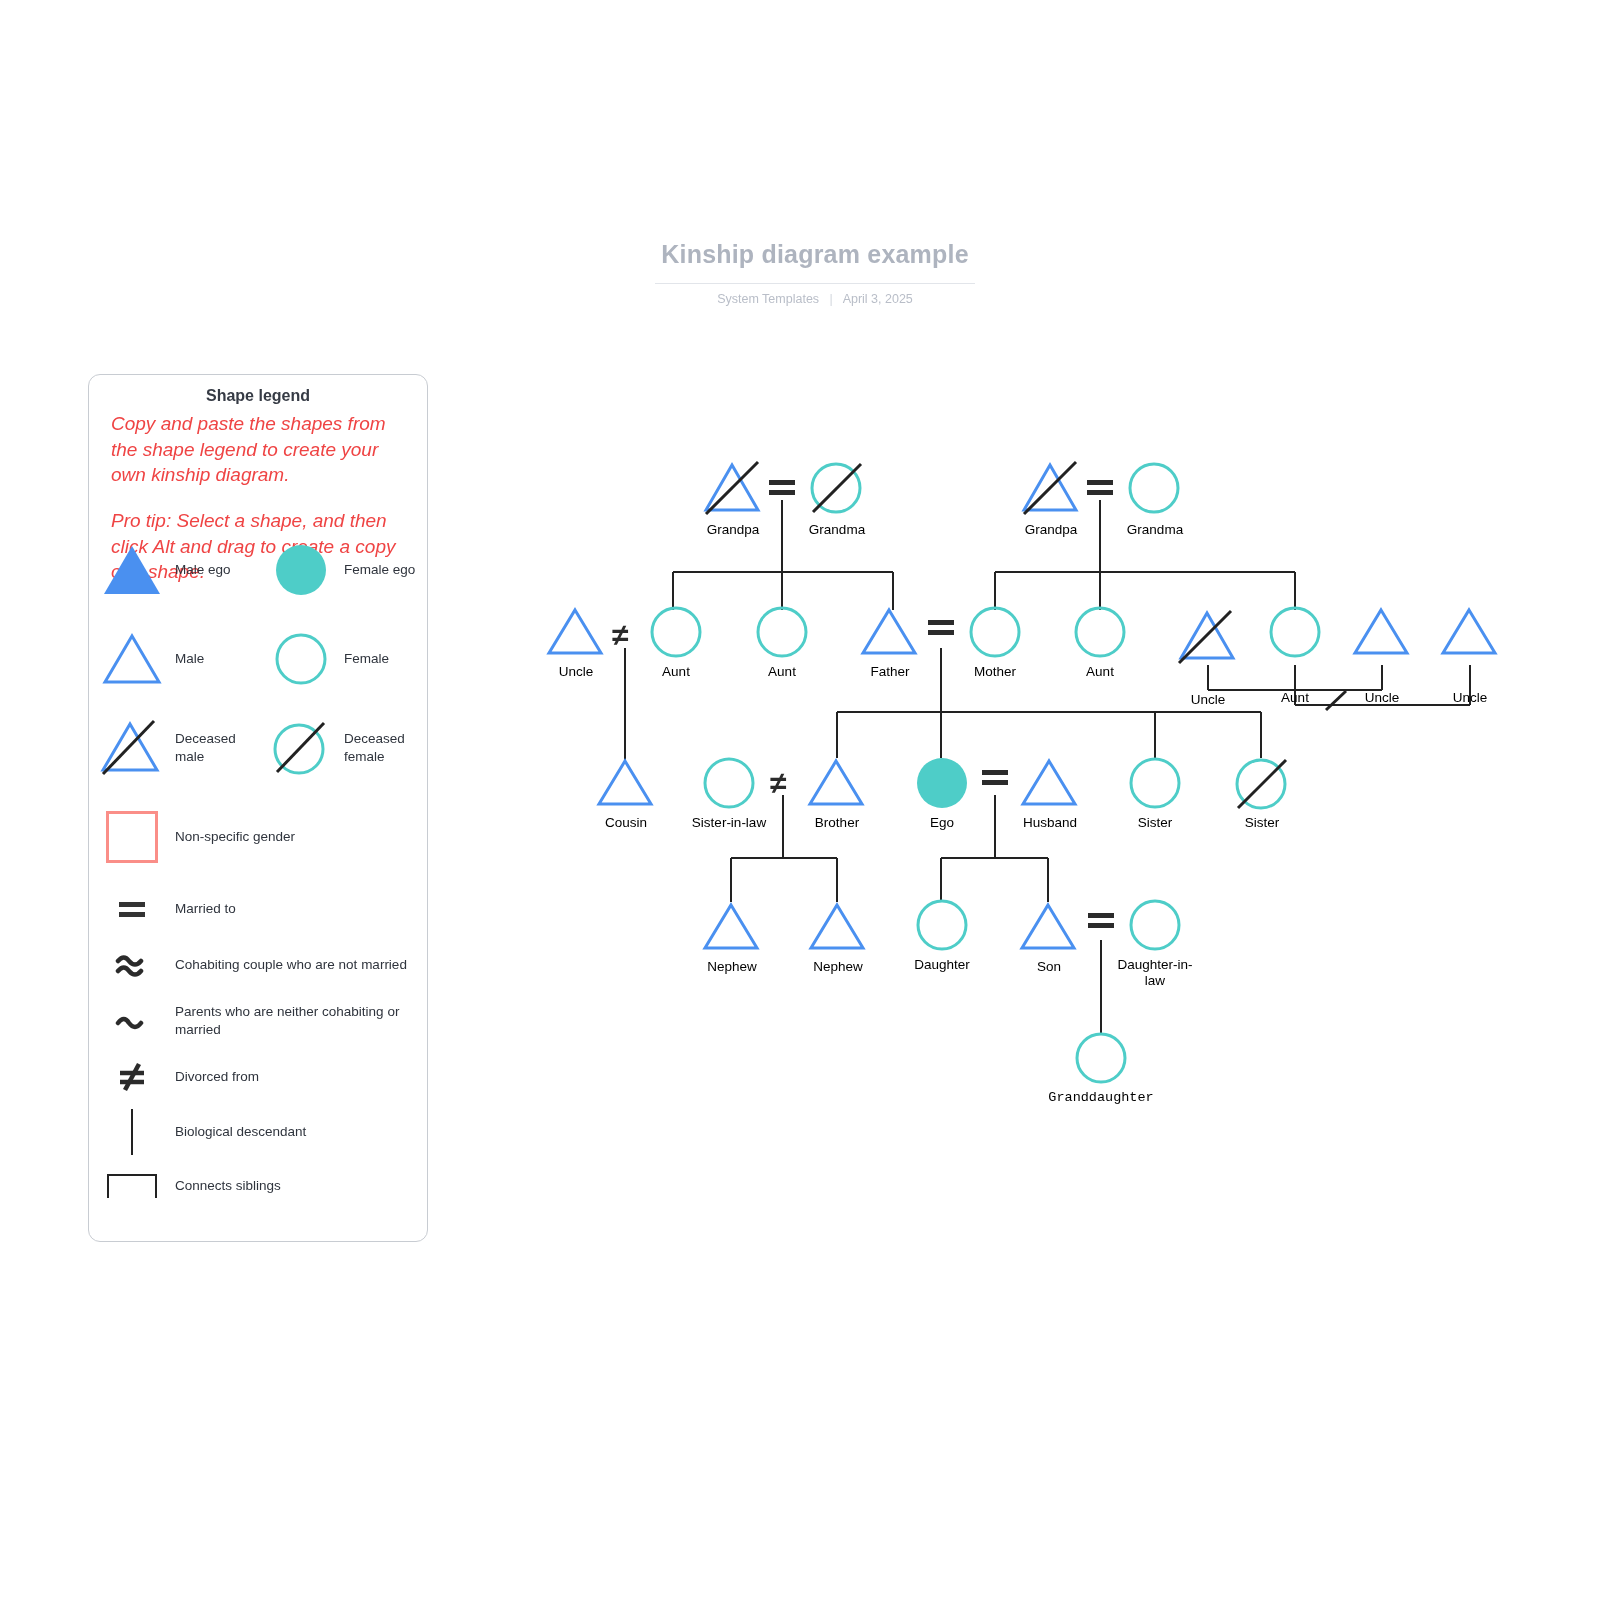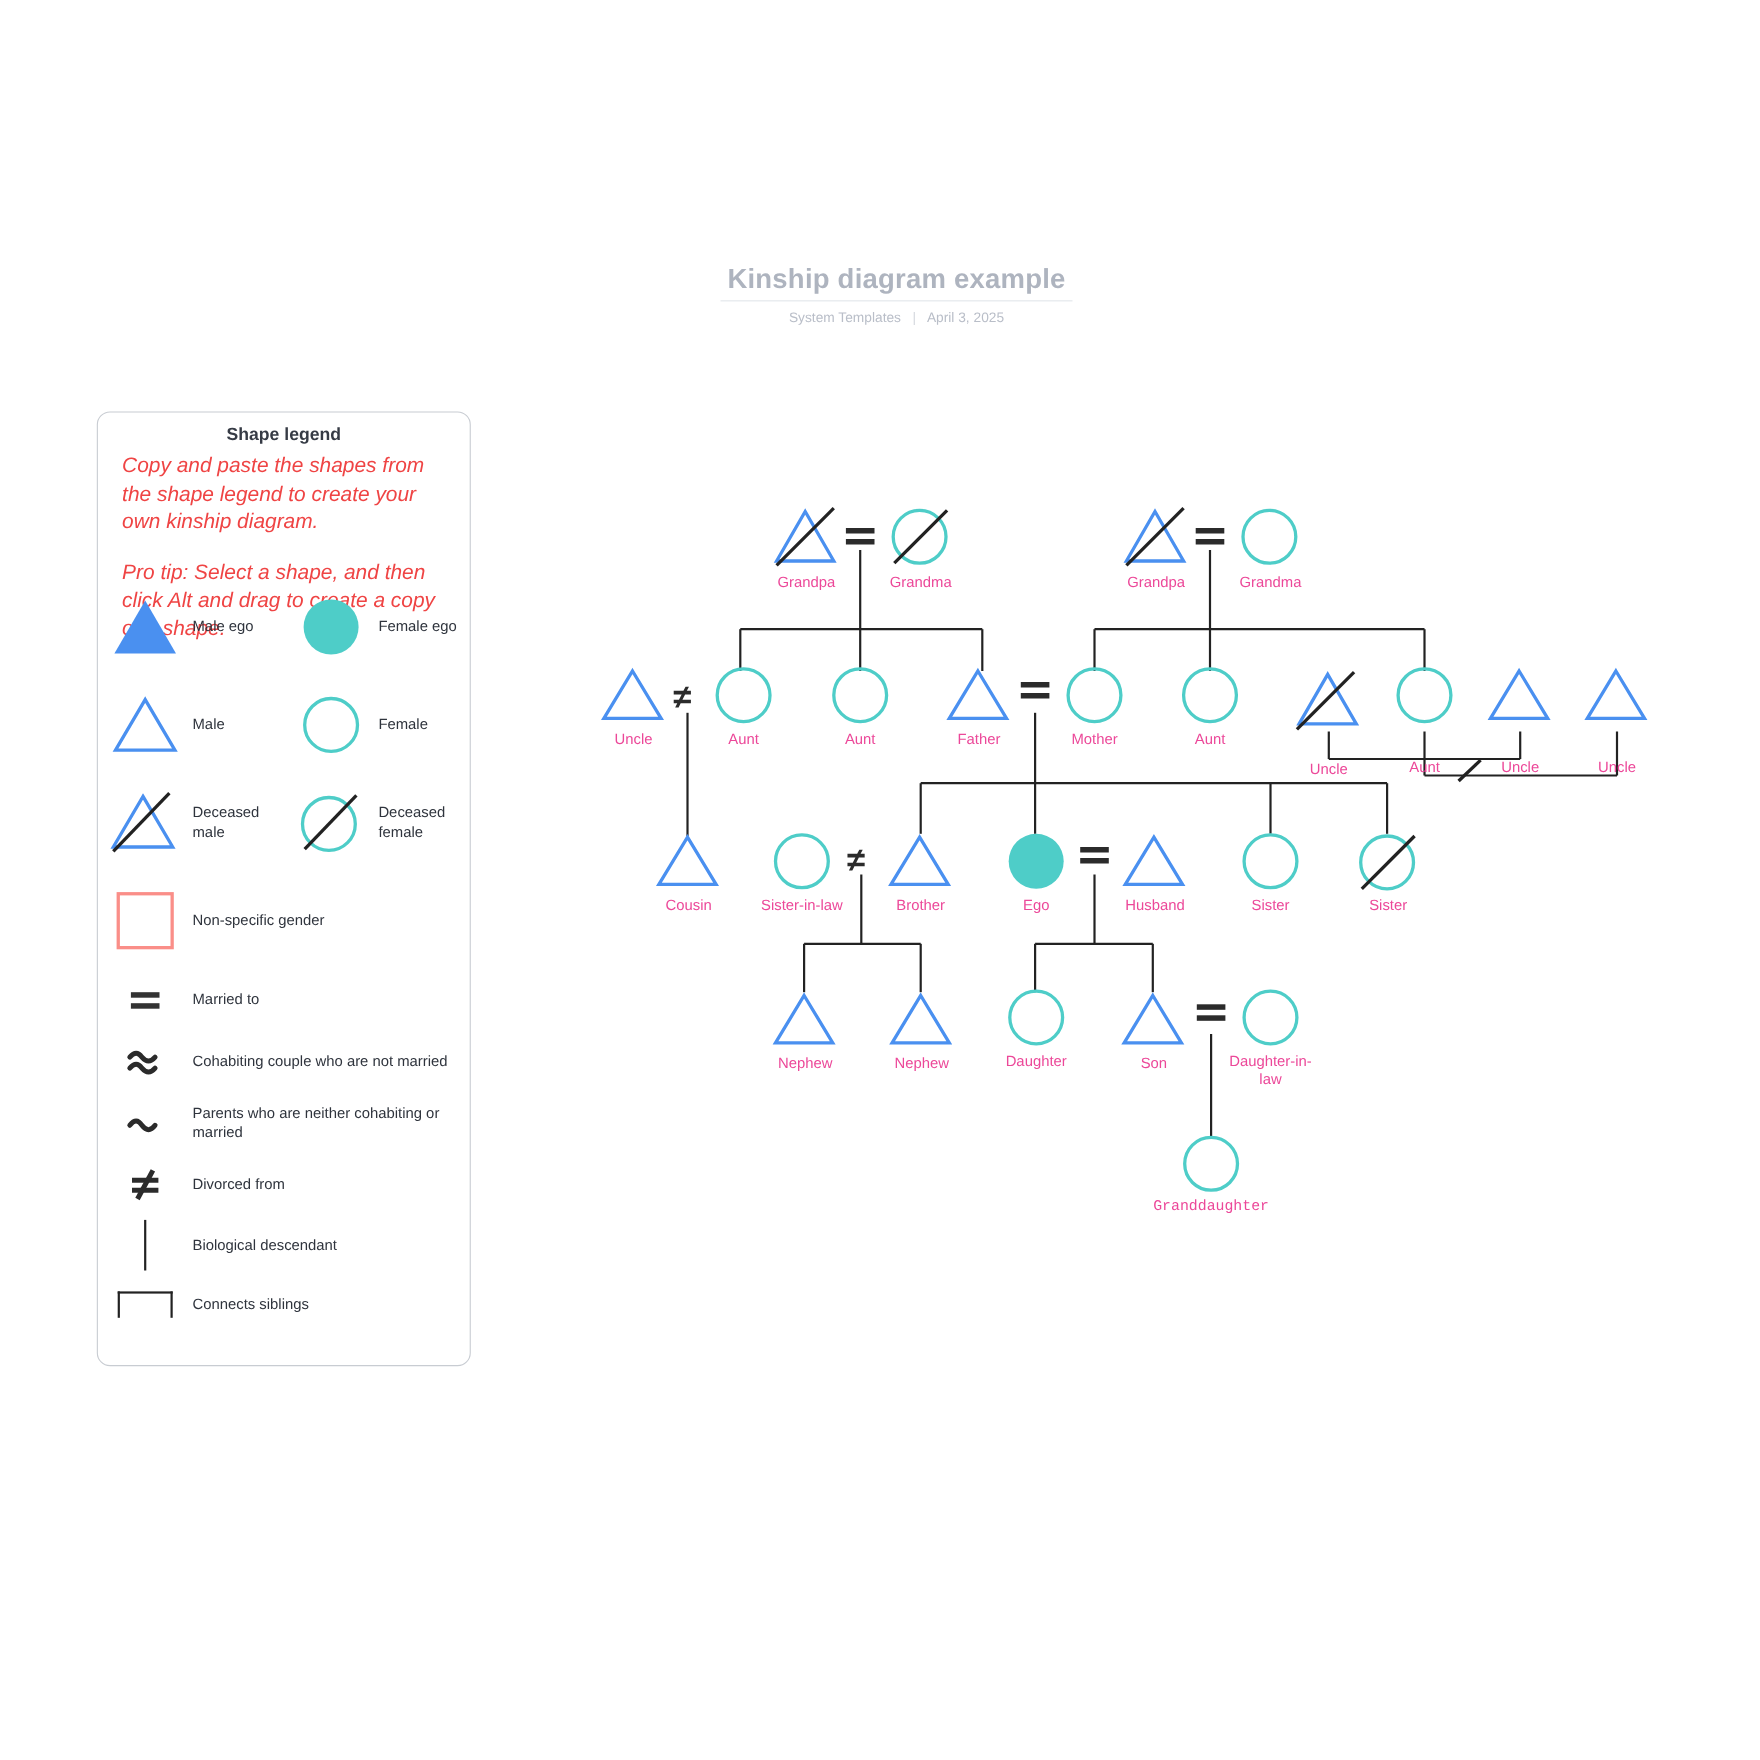--- a/index.html
+++ b/index.html
@@ -5,21 +5,21 @@
   html,body{margin:0;padding:0;}
   body{
     width:1600px;height:1600px;background:#ffffff;
     font-family:"Liberation Sans", sans-serif;
     position:relative;overflow:hidden;
   }
   
   #doc-header{position:absolute;left:655px;top:240px;width:320px;text-align:center;}
   #doc-title{
     font-size:25px;font-weight:bold;color:#aeb4bf;letter-spacing:.2px;
-    padding-bottom:4px;border-bottom:1px solid #e2e5ea;white-space:nowrap;
+    padding-bottom:14px;border-bottom:1px solid #e2e5ea;white-space:nowrap;
   }
   #doc-sub{margin-top:8px;font-size:12.5px;color:#b9bec8;white-space:nowrap;}
   #doc-sub .sep{color:#d4d8de;margin:0 7px;}
 
   
   #legend{
     position:absolute;left:88px;top:374px;width:340px;height:868px;
     border:1px solid #c8ccd2;border-radius:12px;background:#fff;box-sizing:border-box;
   }
   #legend-title{text-align:center;margin-top:12px;font-size:16px;font-weight:bold;color:#363b45;}
@@ -44,21 +44,21 @@
   .mk-eq i{display:block;width:26px;height:5px;background:#333;}
   .mk-line-v{width:2px;height:46px;background:#222;}
   .mk-line-vd{width:0;height:46px;border-left:2px dashed #222;}
   .mk-sib{width:46px;height:22px;border:2px solid #222;border-bottom:none;}
 
   
   #tree{position:absolute;left:0;top:0;width:1600px;height:1600px;}
   .node{position:absolute;}
   .node .lbl{
     position:absolute;left:50%;transform:translateX(-50%);
-    font-size:13.5px;color:#ec4899;text-align:center;white-space:nowrap;line-height:1.2;
+    font-size:13.5px;color:#000000;text-align:center;white-space:nowrap;line-height:1.2;
   }
   .node .lbl.wrap{white-space:normal;width:92px;}
   .eqmark{position:absolute;display:flex;flex-direction:column;gap:5px;}
   .eqmark i{display:block;width:26px;height:5px;background:#2b2b2b;}
   .neqmark{position:absolute;font-size:30px;font-weight:bold;color:#2b2b2b;line-height:1;}
 </style>
 </head>
 <body>
 
 <div id="doc-header">

